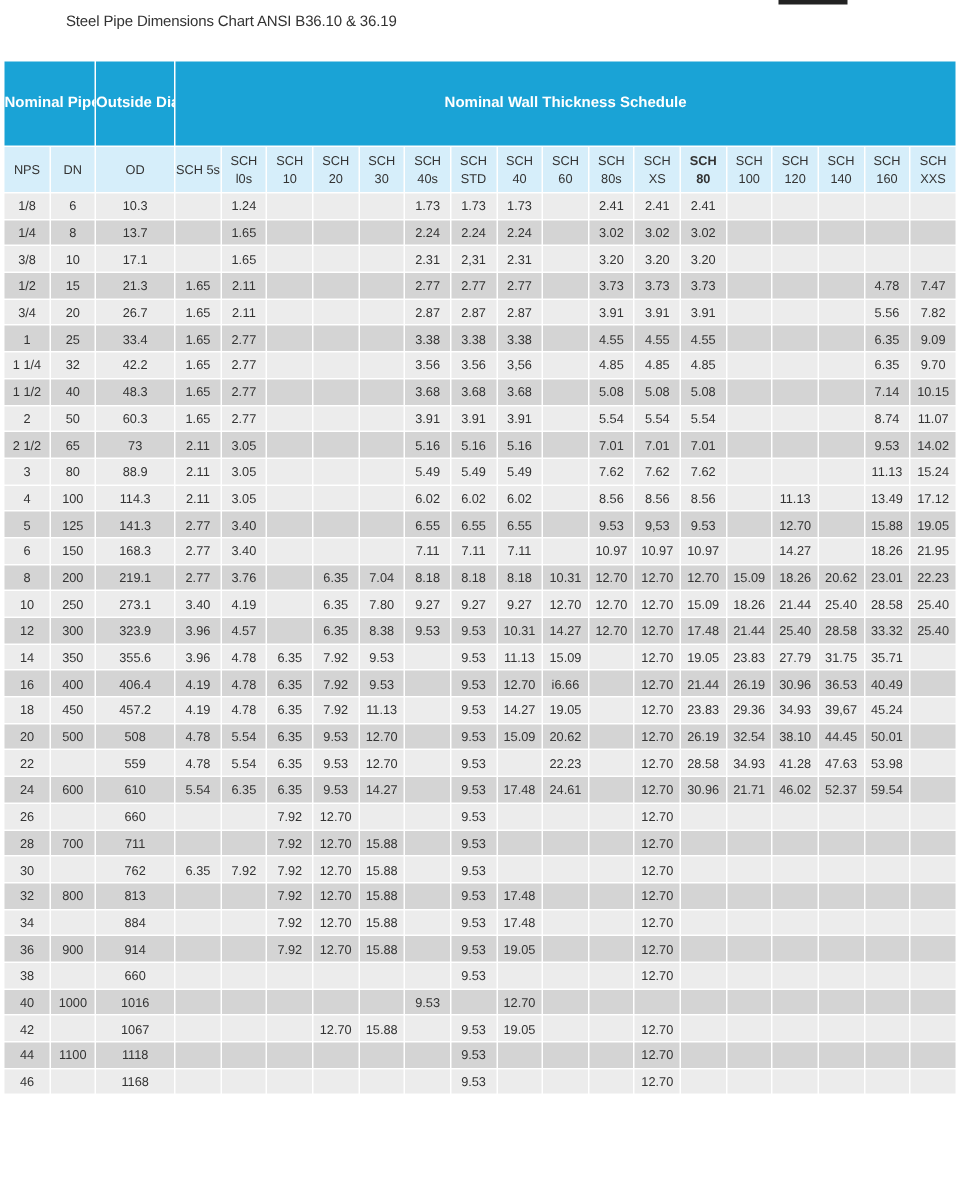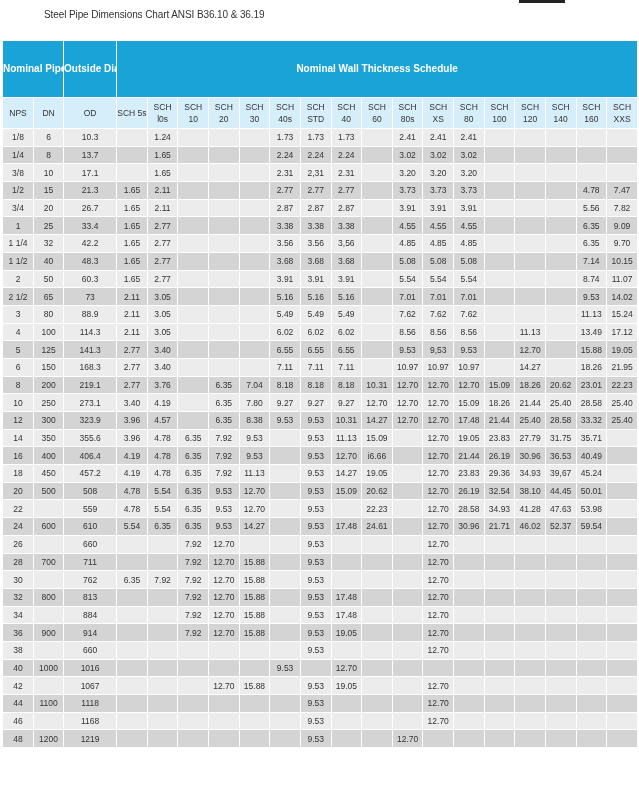--- a/index.html
+++ b/index.html
@@ -41,21 +41,21 @@
         <th style="white-space: normal;">SCH l0s</th>
         <th style="white-space: normal;">SCH 10</th>
         <th style="white-space: normal;">SCH 20</th>
         <th style="white-space: normal;">SCH 30</th>
         <th style="white-space: normal;">SCH 40s</th>
         <th style="white-space: normal;">SCH STD</th>
         <th style="white-space: normal;">SCH 40</th>
         <th style="white-space: normal;">SCH 60</th>
         <th style="white-space: normal; margin-top: 27px;">SCH 80s</th>
         <th style="white-space: normal;">SCH XS</th>
-        <th style="white-space: normal;">SCH 80</th>
+        <th style="white-space: normal; font-weight: bold;">SCH 80</th>
         <th style="white-space: normal;">SCH 100</th>
         <th style="white-space: normal;">SCH 120</th>
         <th style="white-space: normal;">SCH 140</th>
         <th style="white-space: normal;">SCH 160</th>
         <th style="white-space: normal;">SCH XXS</th>
       </tr>
   </thead>
   <tbody id="tbody">
       <tr class="odd">
         <td>1/8</td>
@@ -798,36 +798,14 @@
         <td></td>
         <td></td>
         <td>12.70</td>
         <td></td>
         <td></td>
         <td></td>
         <td></td>
         <td></td>
         <td></td>
       </tr>
-      <tr class="even">
-        <td>48</td>
-        <td>1200</td>
-        <td>1219</td>
-        <td></td>
-        <td></td>
-        <td></td>
-        <td></td>
-        <td></td>
-        <td></td>
-        <td>9.53</td>
-        <td></td>
-        <td></td>
-        <td>12.70</td>
-        <td></td>
-        <td></td>
-        <td></td>
-        <td></td>
-        <td></td>
-        <td></td>
-        <td></td>
-      </tr>
     </tbody>
 </table>
 
 </body></html>

